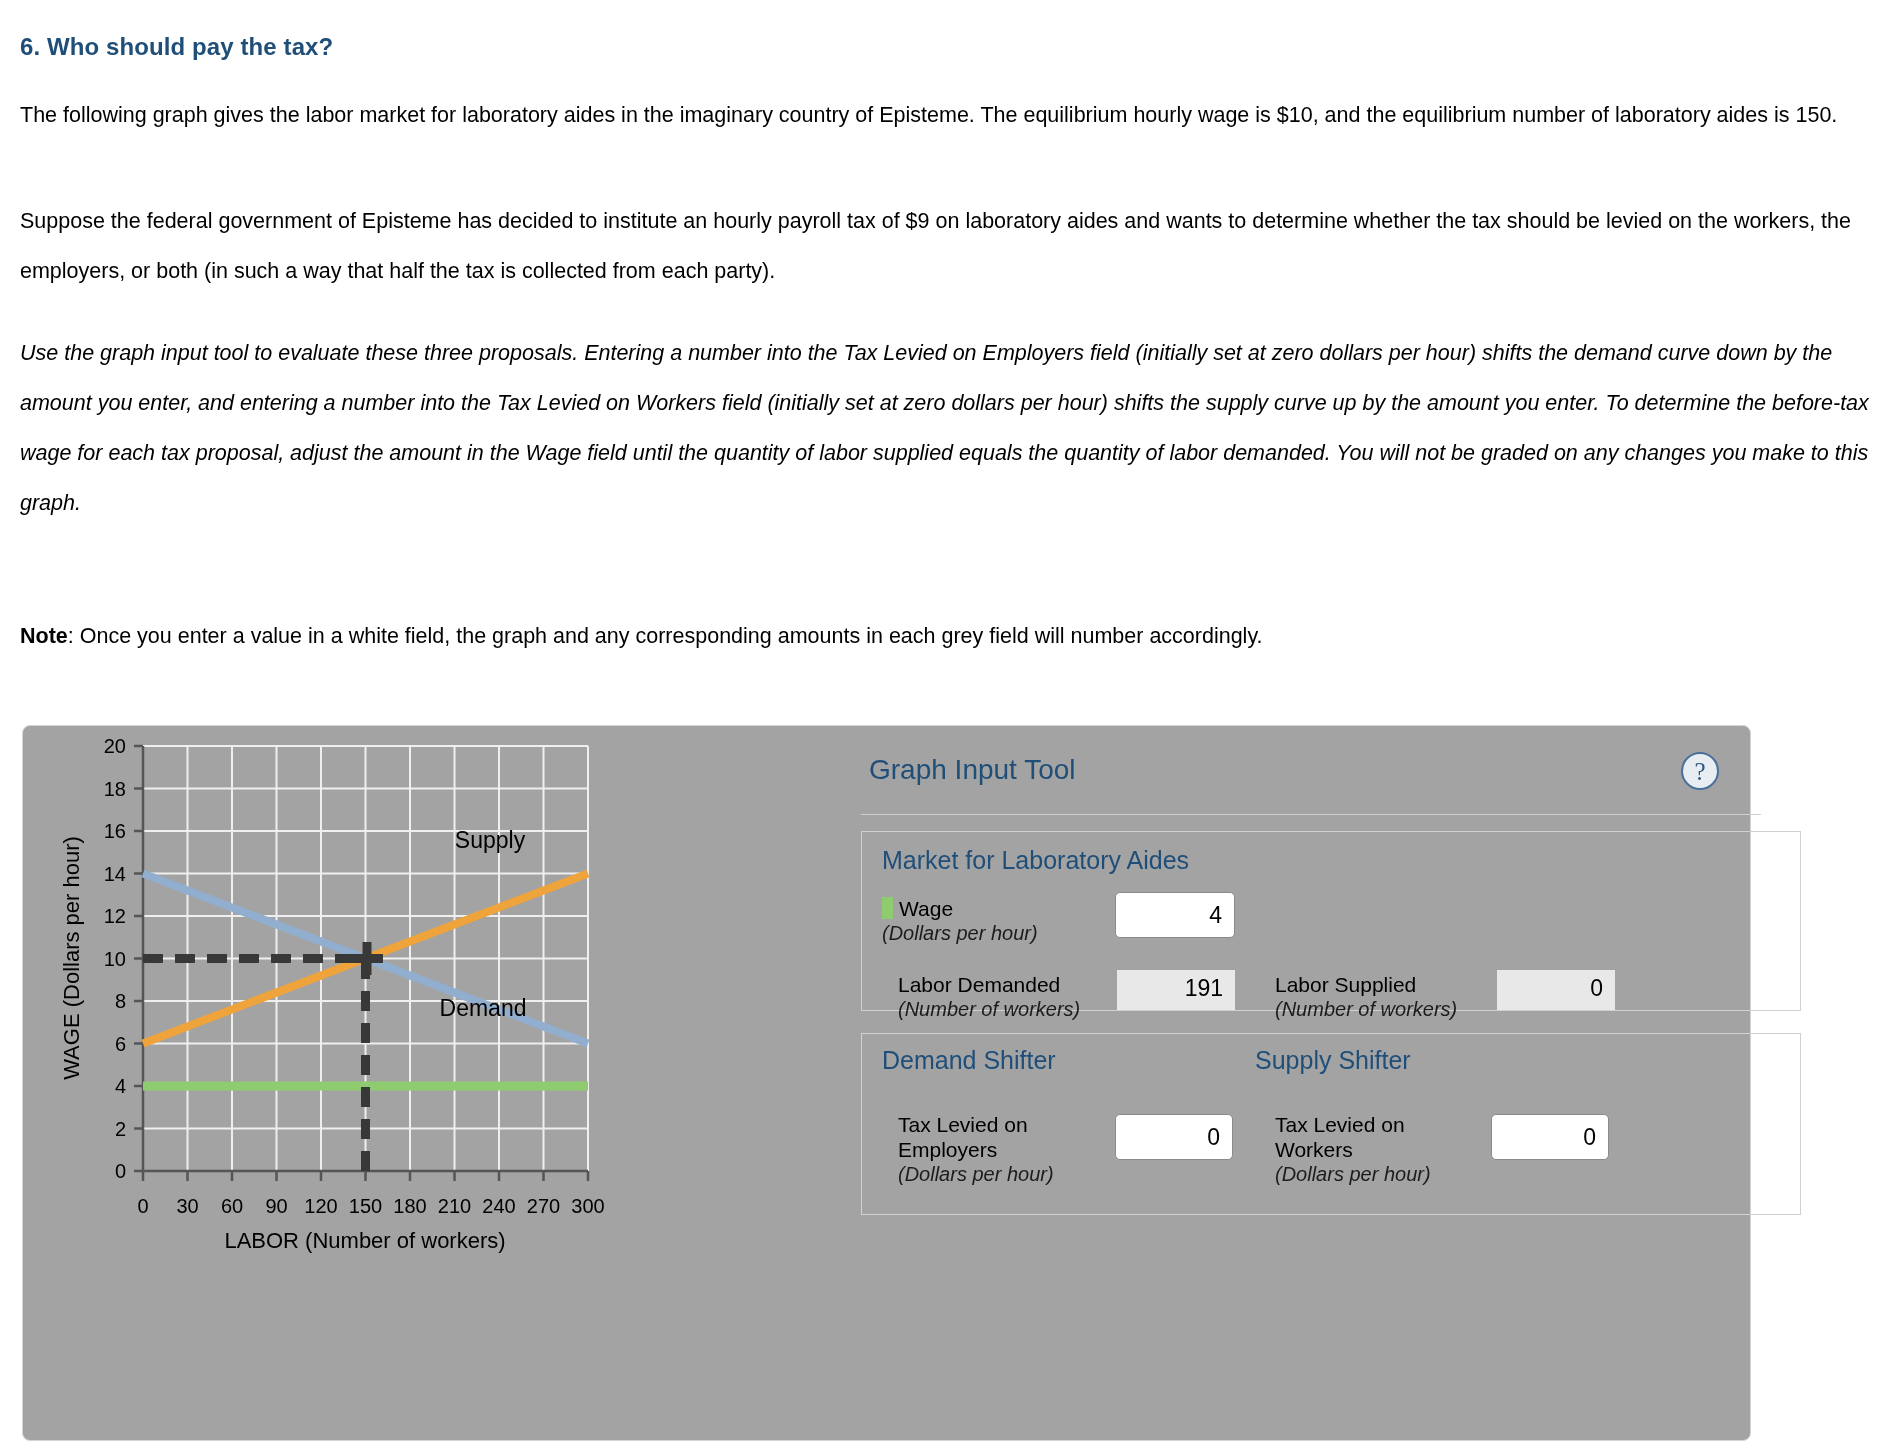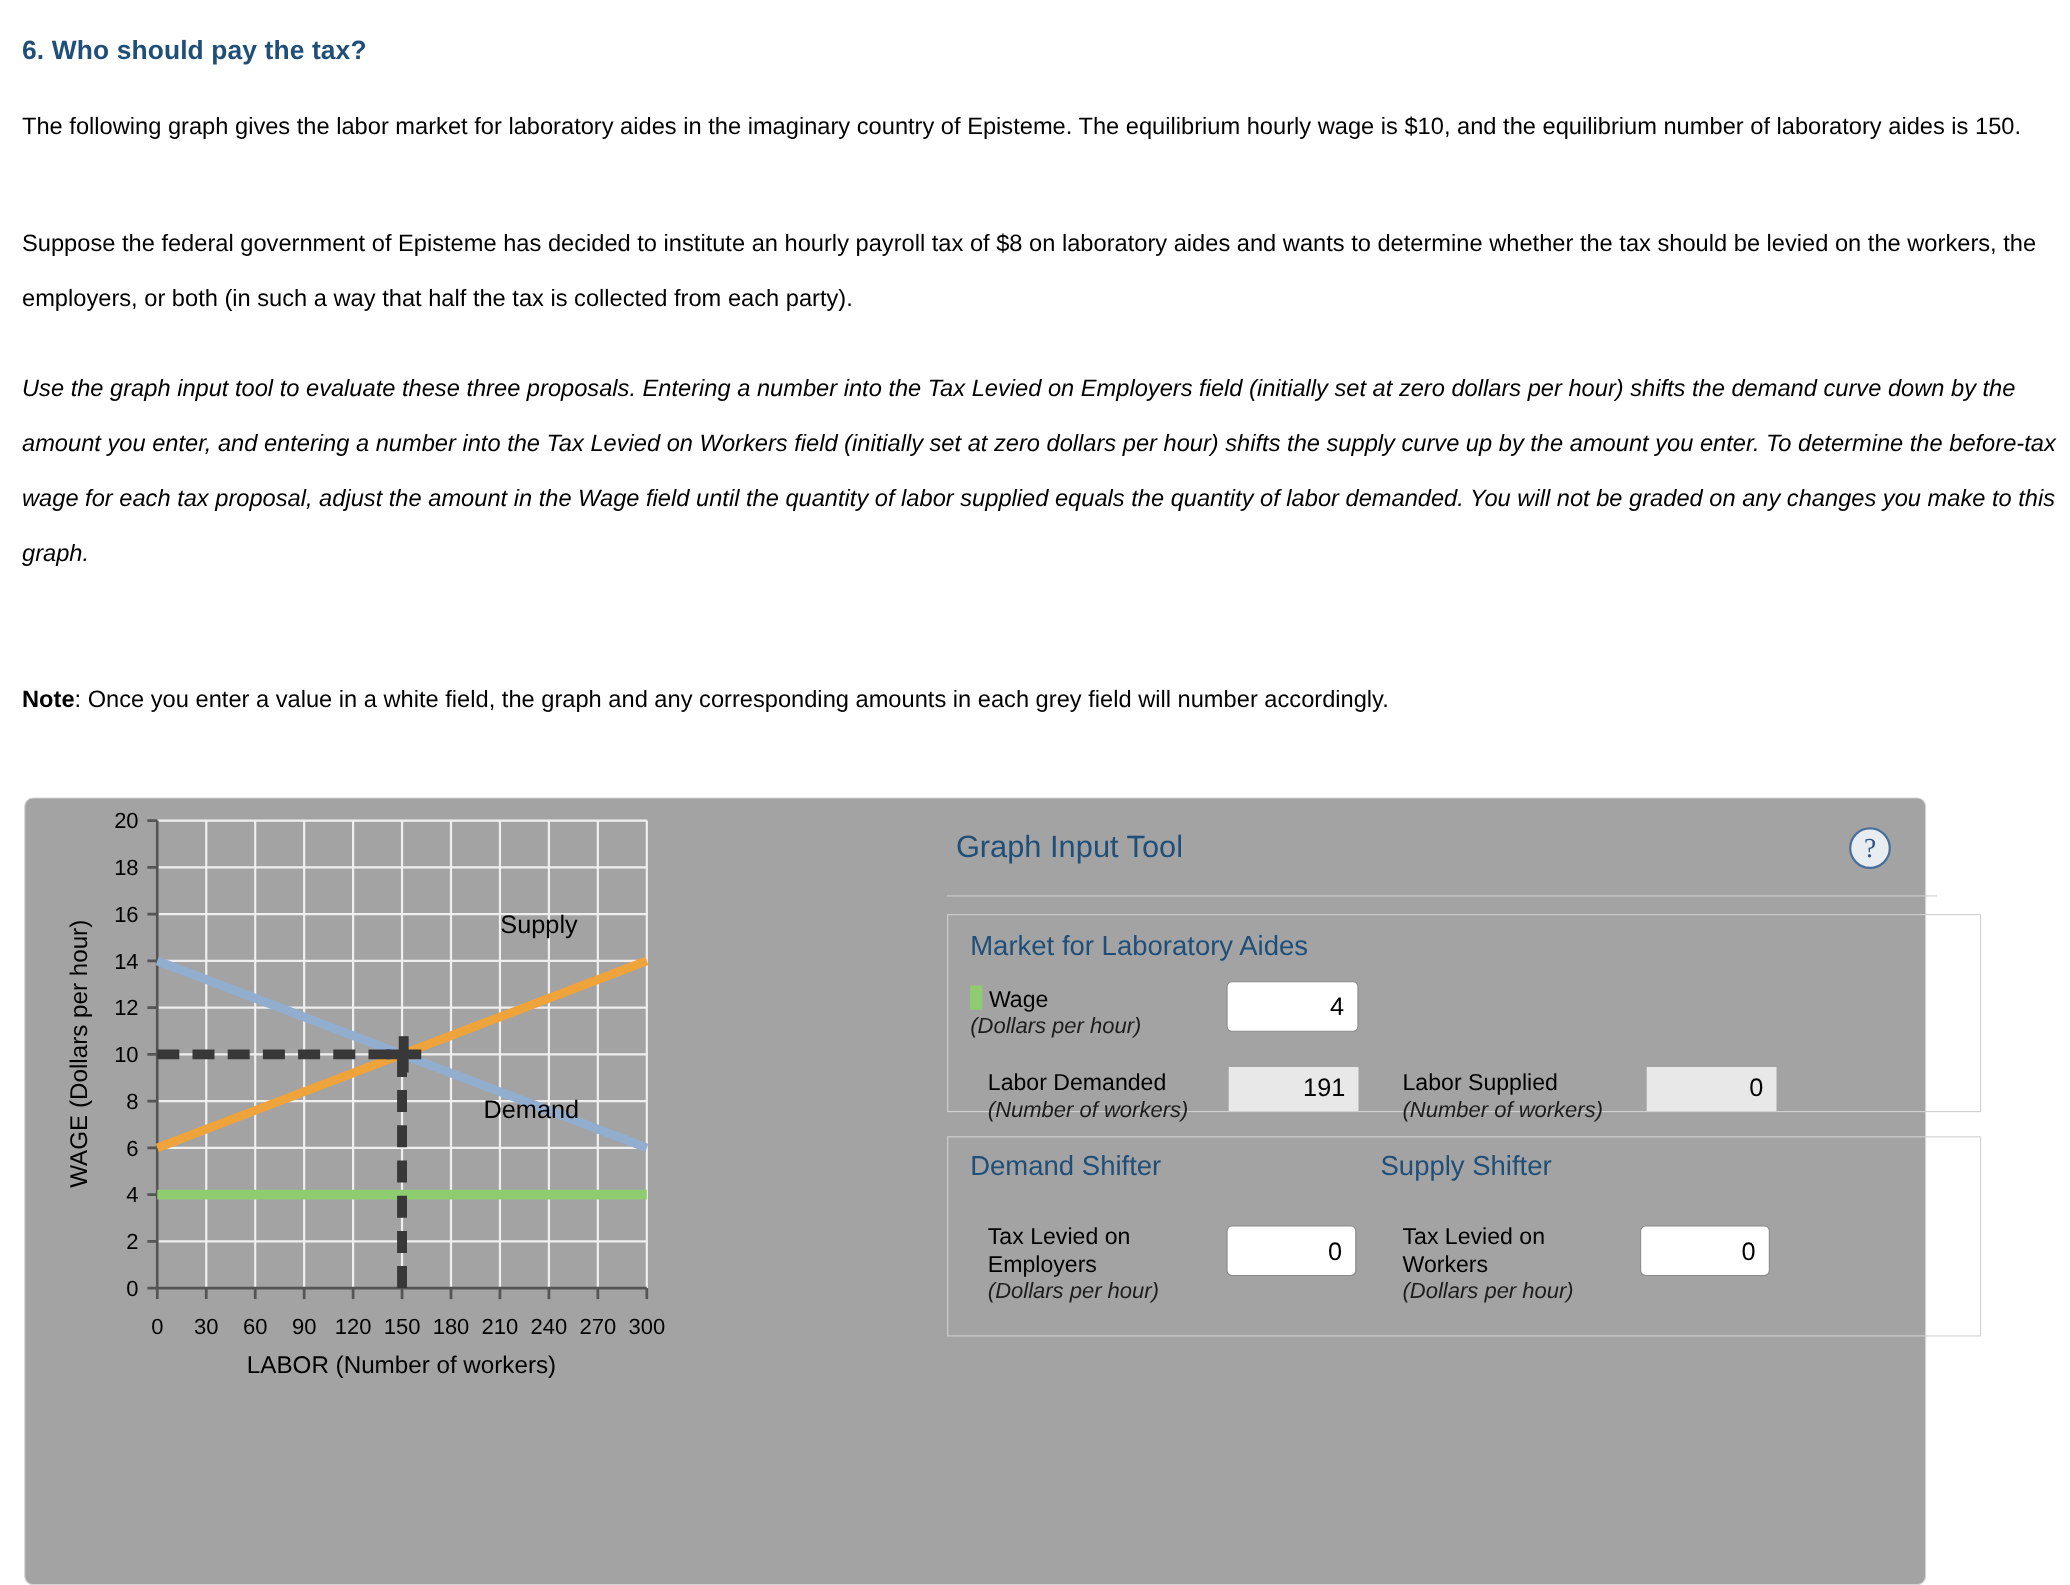--- a/index.html
+++ b/index.html
@@ -195,21 +195,21 @@
   text { font-family: "Liberation Sans", sans-serif; }
 </style>
 </head>
 <body>
 
 <div class="page">
 
   <div class="q-title">6. Who should pay the tax?</div>
 
   <div class="para p1">The following graph gives the labor market for laboratory aides in the imaginary country of Episteme. The equilibrium hourly wage is $10, and the equilibrium number of laboratory aides is 150.</div>
-  <div class="para p2">Suppose the federal government of Episteme has decided to institute an hourly payroll tax of $8 on laboratory aides and wants to determine whether the tax should be levied on the workers, the employers, or both (in such a way that half the tax is collected from each party).</div>
+  <div class="para p2">Suppose the federal government of Episteme has decided to institute an hourly payroll tax of $9 on laboratory aides and wants to determine whether the tax should be levied on the workers, the employers, or both (in such a way that half the tax is collected from each party).</div>
   <div class="para italic">Use the graph input tool to evaluate these three proposals. Entering a number into the Tax Levied on Employers field (initially set at zero dollars per hour) shifts the demand curve down by the amount you enter, and entering a number into the Tax Levied on Workers field (initially set at zero dollars per hour) shifts the supply curve up by the amount you enter. To determine the before-tax wage for each tax proposal, adjust the amount in the Wage field until the quantity of labor supplied equals the quantity of labor demanded. You will not be graded on any changes you make to this graph.</div>
   <div class="para note"><b>Note</b><span>: Once you enter a value in a white field, the graph and any corresponding amounts in each grey field will number accordingly.</span></div>
 
   <div class="tool-panel">
 
     <div class="graph-wrap">
       <svg class="chart-svg" width="690" height="716" viewBox="0 0 690 716">
 
         <g>
 

